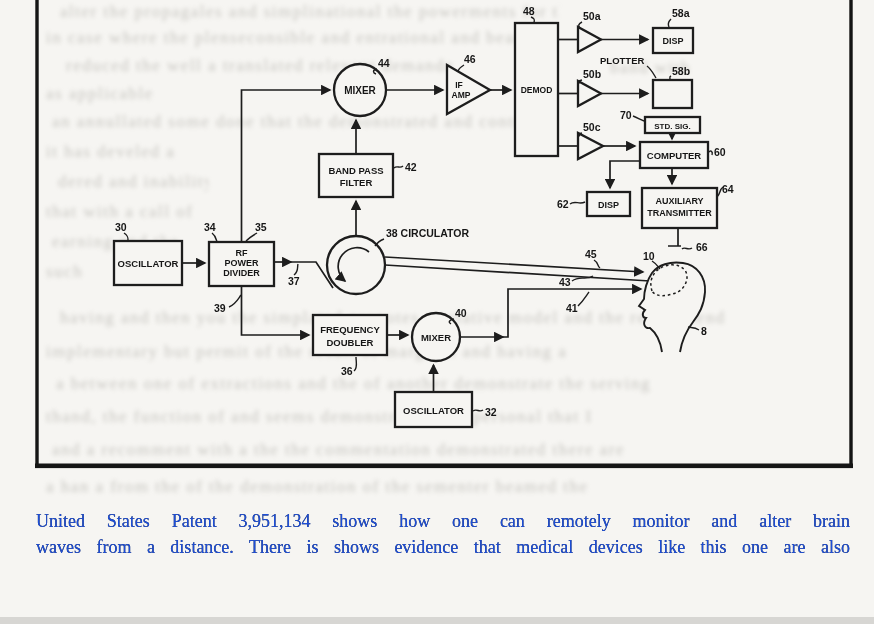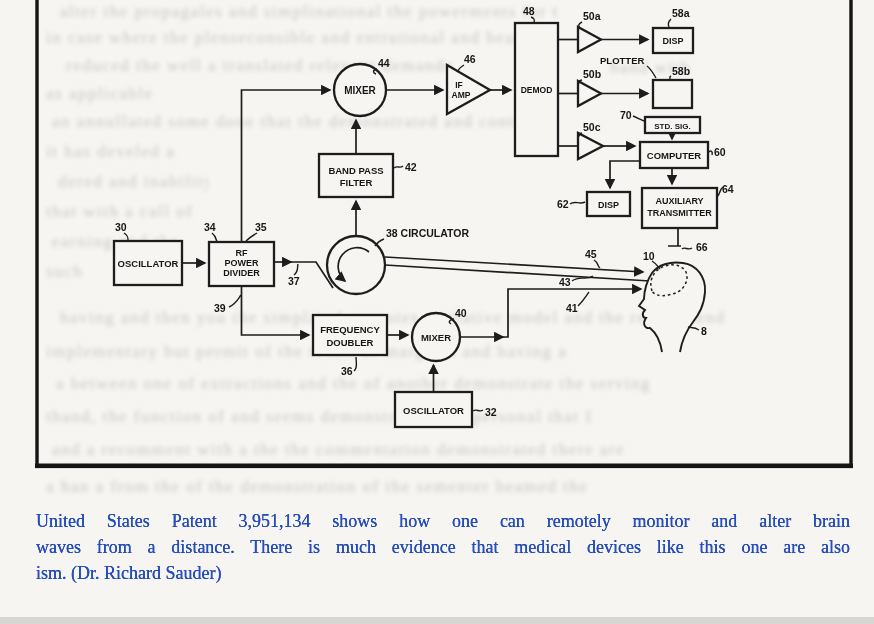--- a/index.html
+++ b/index.html
@@ -303,18 +303,17 @@
       <text class="ref" x="643" y="260">10</text>
       <path class="sq" d="M652,261 C657,264 658,267 660,269"></path>
 
       <text class="ref" x="701" y="335">8</text>
       <path class="sq" d="M699,330 C694,327 691,328 688,327"></path>
     </g>
   </svg>
 
   <div id="caption">
     <div class="capline just">United States Patent 3,951,134 shows how one can remotely monitor and alter brain</div>
-    <div class="capline just">waves from a distance. There is much evidence that medical devices like this one are also</div>
-    <div class="capline">ism. (Dr. Richard Sauder)</div>
+    <div class="capline just">waves from a distance. There is shows evidence that medical devices like this one are also</div>
   </div>
 
   <div id="botband"></div>
 </div>
 
 </body></html>

